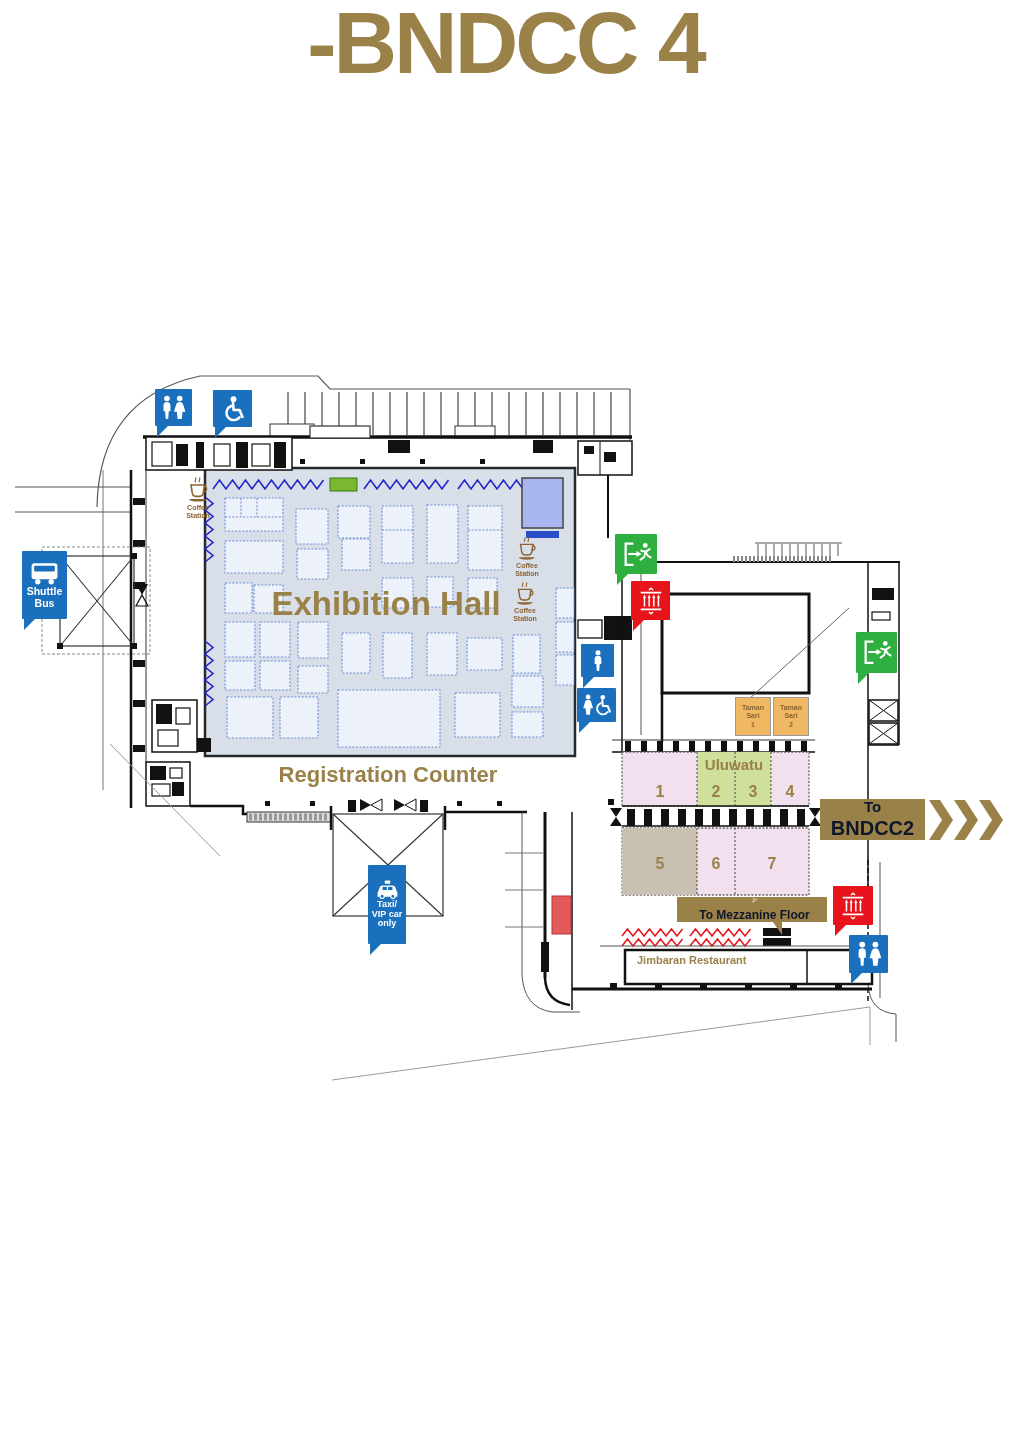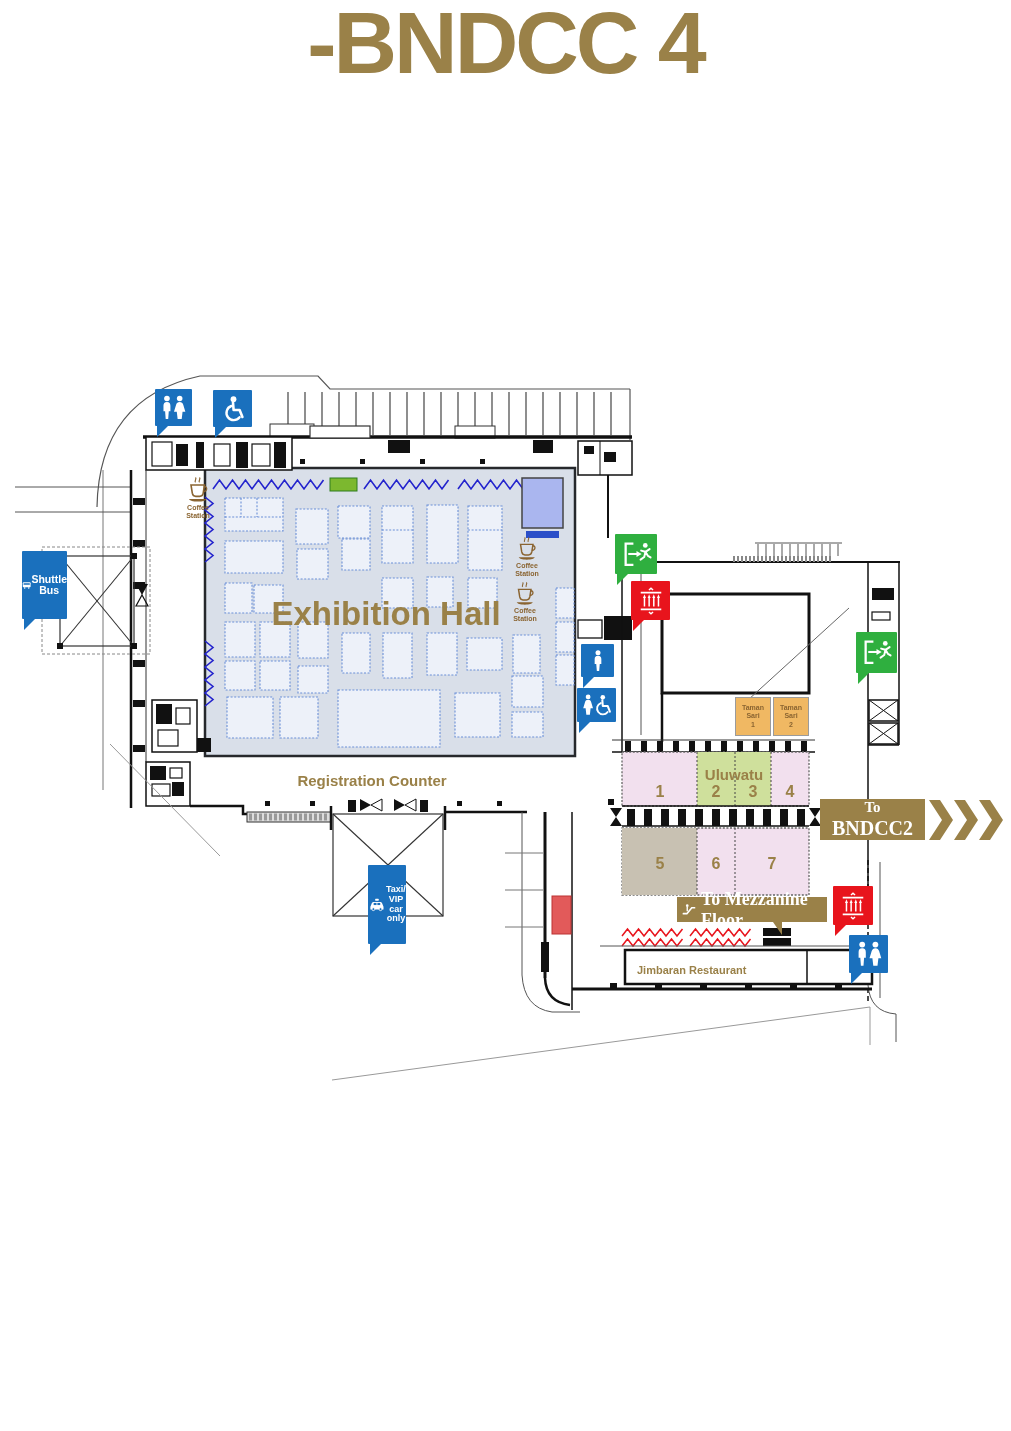--- a/index.html
+++ b/index.html
@@ -1,31 +1,31 @@
 <!DOCTYPE html>
 <html style="--gold: #9a8148; --blue: #1a70bd; --green: #2faf3f; --red: #e8141c; --orange: #f0b863; --brown: #8a6431; --ulu: #cfe09c; --pink: #f2e0ee; --tan: #c8c1b2; --hallfill: #d9dfe9; --booth: #6b8fd8; --zig: #2323cd; --stage: #7cb82f; --screen: #aab6ef; --screenbar: #2b4fc8; --coral: #e25a5a;"><head>
 <meta charset="utf-8">
 <style>
   html,body{margin:0;padding:0;background:#fff;}
   .page{position:relative;width:1011px;height:1431px;background:#fff;overflow:hidden;
         font-family:"Liberation Sans", sans-serif;}
   svg.plan{position:absolute;left:0;top:0;z-index:1;}
   .title{left:0;top:74px;width:100%;text-align:center;font-size:88px;line-height:0.97;
          letter-spacing:-3px;font-weight:bold;color:var(--gold,#9a8148);}
-  .lbl{position:absolute;z-index:2;text-align:center;color:var(--gold,#9a8148);font-weight:bold;margin-top:10px;}
+  .lbl{position:absolute;z-index:2;text-align:center;color:var(--gold,#9a8148);font-weight:bold;}
   
-  .tag{position:absolute;z-index:3;background:var(--c,#1a70bd);display:flex;flex-direction:row;
+  .tag{position:absolute;z-index:3;background:var(--c,#1a70bd);display:flex;flex-direction:column;
        align-items:center;justify-content:center;border-radius:1px;}
   .tag::after{content:"";position:absolute;left:2px;top:100%;width:0;height:0;
        border-top:11px solid var(--c,#1a70bd);border-right:11px solid transparent;}
   .tag.blue{--c:var(--blue,#1a70bd);}  .tag.green{--c:var(--green,#2faf3f);}
   .tag.red{--c:var(--red,#e8141c);}
   .tag .txt{color:#fff;font-weight:bold;text-align:center;line-height:1.08;}
   
-  .banner{position:absolute;z-index:3;background:var(--gold,#9a8148);color:#ffffff;font-weight:bold;font-family:Liberation Serif, serif;}
+  .banner{position:absolute;z-index:3;background:var(--gold,#9a8148);color:#0f172a;font-weight:bold;}
   .banner.mezz::after{content:"";position:absolute;left:96px;top:100%;width:0;height:0;
        border-top:13px solid var(--gold,#9a8148);border-left:9px solid transparent;}
   .coffee{position:absolute;z-index:2;width:58px;text-align:center;color:var(--brown,#8a6431);
        font-weight:bold;font-size:7px;line-height:1.15;display:flex;flex-direction:column;align-items:center;}
   .taman{position:absolute;z-index:2;background:var(--orange,#f0b863);border:1px solid #9b9b9b;
        color:var(--brown,#8a6431);font-weight:bold;font-size:7px;line-height:1.2;display:flex;
        flex-direction:column;align-items:center;justify-content:center;text-align:center;}
   .roomnum{position:absolute;z-index:2;width:30px;text-align:center;font-size:16px;font-weight:bold;
        color:var(--gold,#9a8148);}
 </style>
@@ -388,21 +388,21 @@
         <rect x="745" y="983" width="7" height="7" fill="#111"></rect>
       <rect x="790" y="983" width="7" height="7" fill="#111"></rect>
         <rect x="835" y="983" width="7" height="7" fill="#111"></rect>
 
       <line x1="332" y1="1080" x2="870" y2="1007" stroke="#999" stroke-width="1"></line>
       <line x1="870" y1="1007" x2="870" y2="1045" stroke="#999" stroke-width="1"></line>
     </g>
   </svg>
 
   <div class="lbl" style="left:252px;top:585px;width:268px;font-size:33px;">Exhibition Hall</div>
-  <div class="lbl" style="left:261px;top:762px;width:222px;font-size:15px;">Registration Counter</div>
+  <div class="lbl" style="left:277px;top:762px;width:222px;font-size:22px;">Registration Counter</div>
   <div class="lbl" style="left:637px;top:954px;width:160px;font-size:11px;text-align:left;">Jimbaran Restaurant</div>
   <div class="lbl" style="left:697px;top:756px;width:74px;font-size:15px;">Uluwatu</div>
 
   <div class="roomnum" style="left:645px;top:783px;">1</div>
   <div class="roomnum" style="left:701px;top:783px;">2</div>
   <div class="roomnum" style="left:738px;top:783px;">3</div>
   <div class="roomnum" style="left:775px;top:783px;">4</div>
   <div class="roomnum" style="left:645px;top:855px;">5</div>
   <div class="roomnum" style="left:701px;top:855px;">6</div>
   <div class="roomnum" style="left:757px;top:855px;">7</div>
@@ -417,21 +417,21 @@
     <span>Sari</span>
     <span>2</span>
   </div>
 
   <div class="banner" style="left:820px;top:799px;width:105px;height:41px;display:flex;flex-direction:column;
        align-items:center;justify-content:center;line-height:1.25;">
     <span style="font-size:15px;">To</span>
     <span style="font-size:20px;">BNDCC2</span>
   </div>
   <div class="banner mezz" style="left:677px;top:897px;width:150px;height:25px;display:flex;align-items:center;
-       gap:5px;padding-left:5px;box-sizing:border-box;font-size:18px;">
+       gap:5px;padding-left:5px;box-sizing:border-box;font-size:12px;flex-direction:column;">
     <svg width="17" height="17">
         <use href="#i-esc"></use>
       </svg>
     <span>To Mezzanine Floor</span>
   </div>
 
   <div class="coffee" style="left:169px;top:476px;">
     <svg width="26" height="28">
         <use href="#i-coffee"></use>
       </svg>

